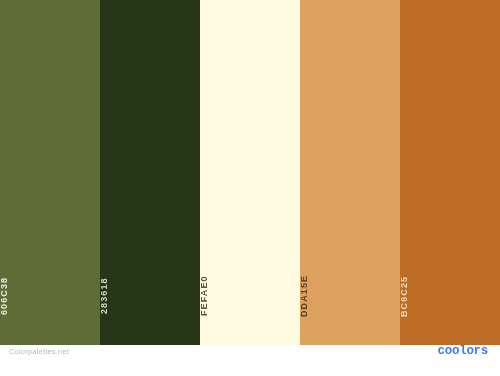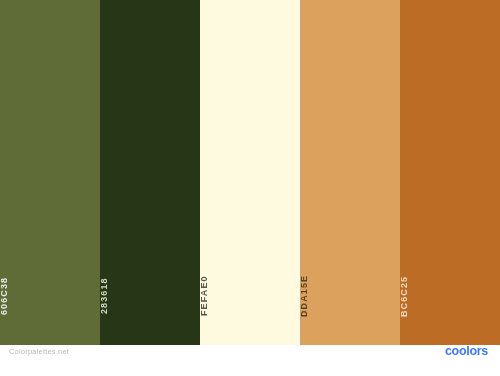--- a/index.html
+++ b/index.html
@@ -70,21 +70,21 @@
   .footer-credit {
     font-family: "Liberation Sans", sans-serif;
     font-size: 7.5px;
     font-weight: 400;
     color: #b9b9b9;
     letter-spacing: 0.2px;
     line-height: 1;
     user-select: none;
   }
   .brand-logo {
-    font-family: Liberation Sans, sans-serif;
+    font-family: Liberation Mono, monospace;
     font-size: 12.5px;
     font-weight: 700;
     color: #3d7bf5;
     letter-spacing: -0.3px;
     line-height: 1;
     padding-right: 3px;
     user-select: none;
   }
   .watermark-dot {
     position: absolute;

